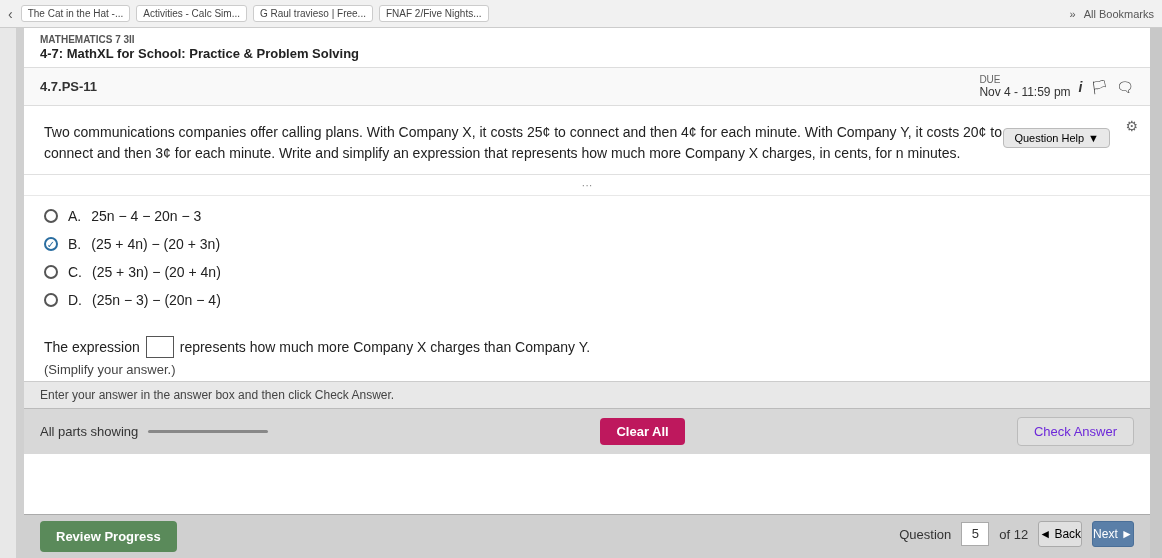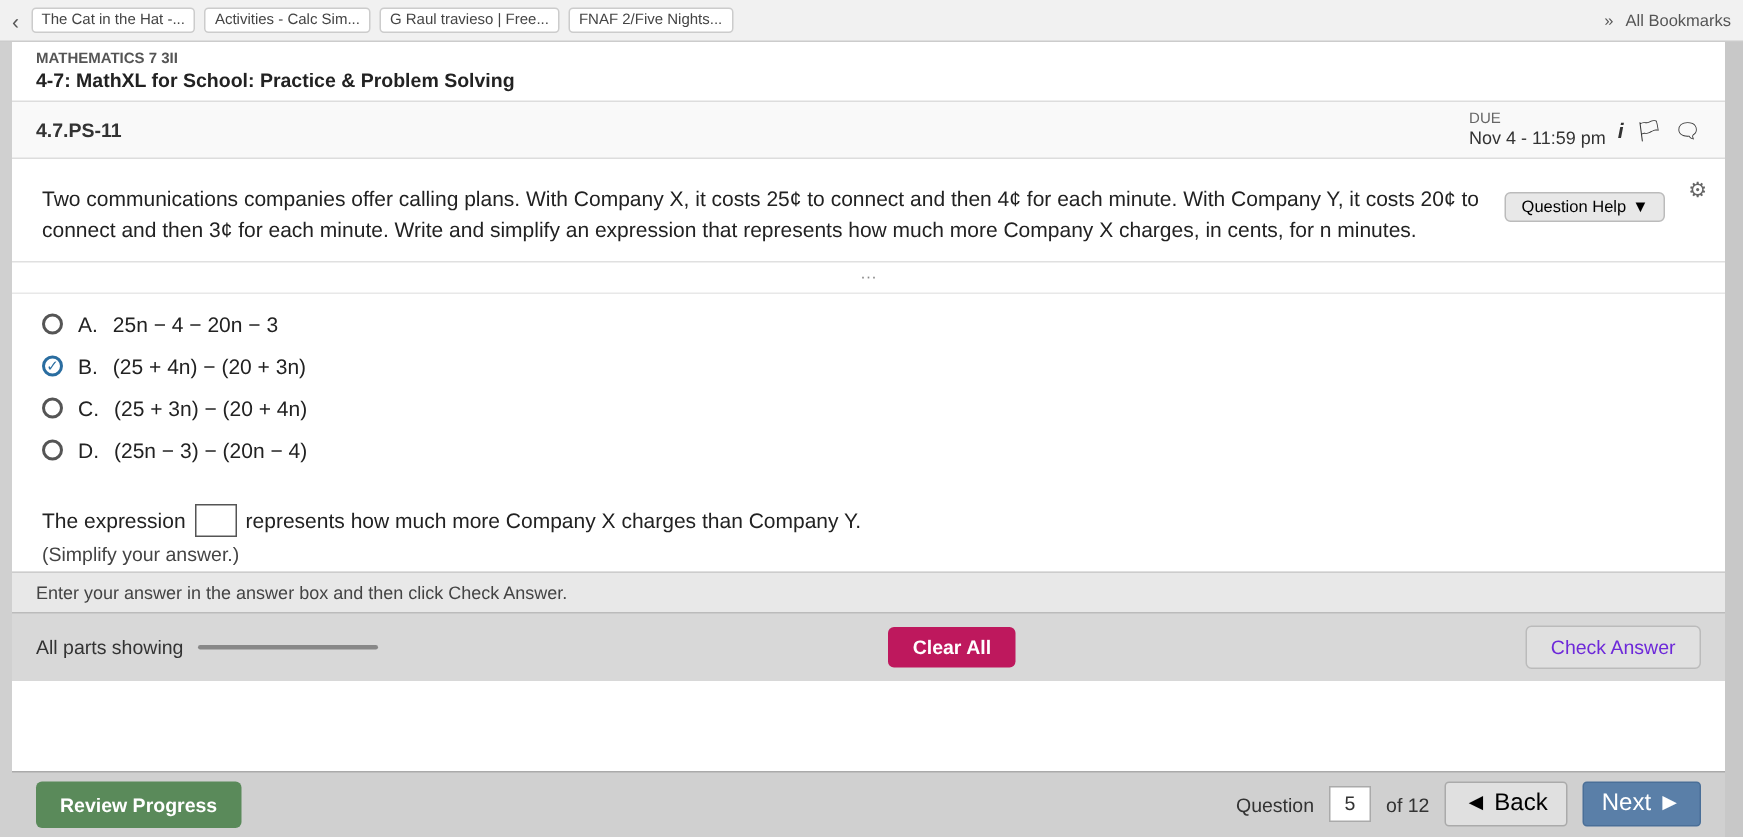--- a/index.html
+++ b/index.html
@@ -49,20 +49,21 @@
       gap: 8px;
       align-items: center;
       font-size: 11px;
       color: #555;
     }
 
     
     .main-wrapper {
       display: flex;
       height: calc(558px - 28px);
+      margin-left: 16px;
     }
 
     
     .sidebar-left {
       width: 8px;
       background: #d0d0d0;
     }
 
     
     .content-area {
@@ -324,22 +325,22 @@
       border: 1px solid #aaa;
       background: #fff;
       text-align: center;
       font-size: 13px;
       line-height: 22px;
     }
     .nav-btn {
       background: #e0e0e0;
       border: 1px solid #aaa;
       border-radius: 3px;
-      padding: 5px 12px;
-      font-size: 16px;
+      padding: 5px 0;
+      font-size: 12px;
       cursor: pointer;
       display: flex;
       align-items: center;
       gap: 4px;
     }
     .nav-btn.next {
       background: #5a7fa8;
       color: #fff;
       border-color: #4a6f98;
     }

